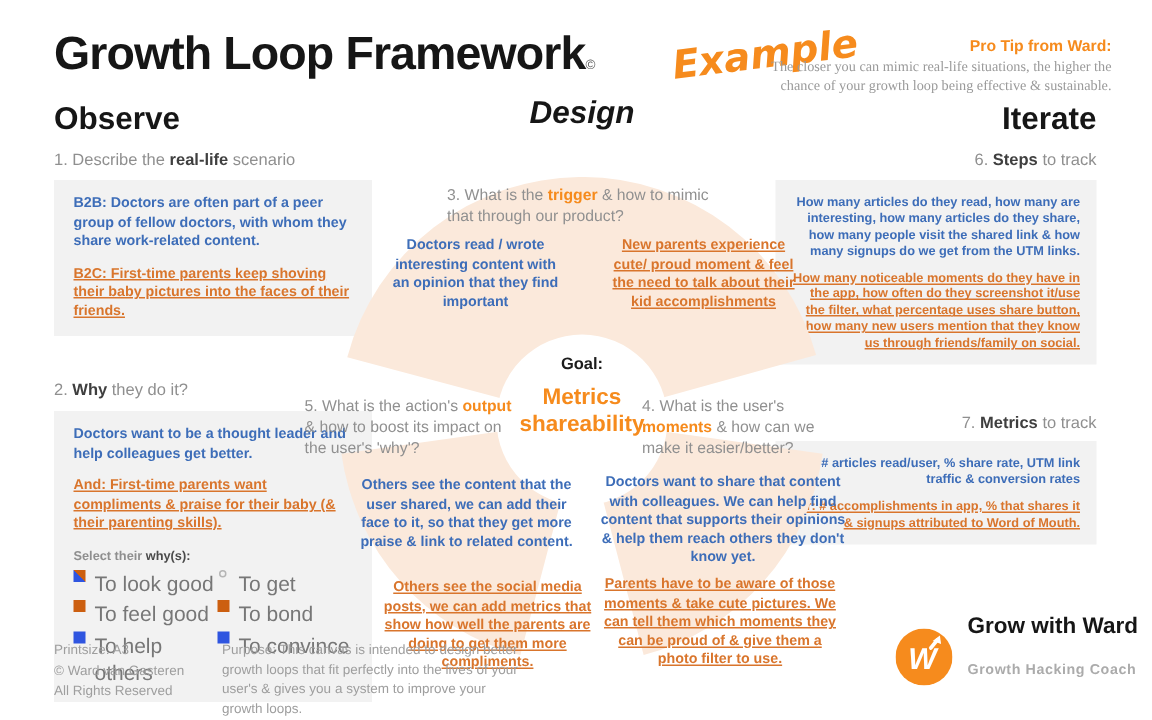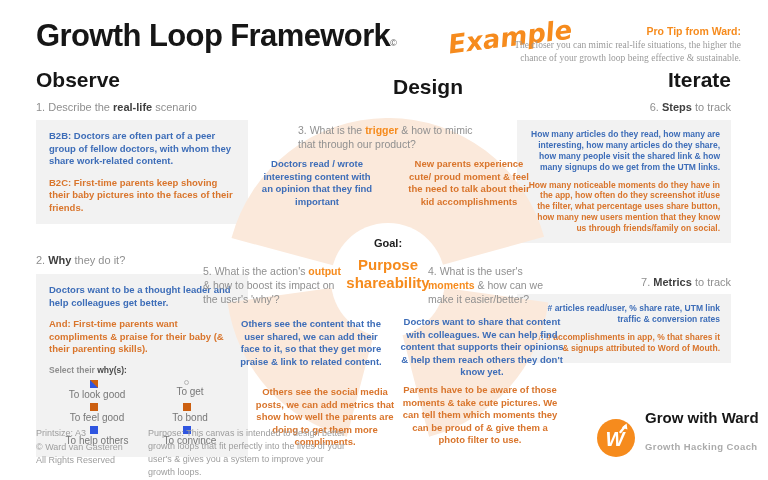--- a/index.html
+++ b/index.html
@@ -27,27 +27,27 @@
   .protip .pt-body{font-size:9.5px;color:#9a9a9a;line-height:1.35;font-family:Liberation Serif, serif;}
 
   .col-head{font-size:21px;font-weight:800;color:var(--ink);}
   .q-label{font-size:11px;color:var(--qgray);}
   .q-label b{color:#3f3f3f;font-weight:700;}
 
   .box{background:var(--boxgray);}
   .box-l{width:212px;padding:10px 13px;font-size:9.5px;font-weight:700;line-height:1.32;}
   .box-r{width:214px;padding:9px 11px;font-size:8.5px;font-weight:700;line-height:1.28;text-align:right;}
   .t-blue{color:var(--body-blue);}
-  .t-orange{color:var(--body-orange);}
+  .t-orange{color:var(--body-orange);text-decoration:underline;}
   .gap{height:9px;}
 
   .select-label{font-size:8.5px;color:var(--qgray);margin-top:9px;}
   .select-label b{color:#4a4a4a;}
   .why-grid{display:grid;grid-template-columns:96px 1fr;row-gap:2px;margin-top:4px;}
-  .why-row{display:flex;align-items:center;font-size:10px;font-weight:400;color:#777;flex-direction:column;}
+  .why-row{display:flex;align-items:flex-start;font-size:14px;font-weight:400;color:#777;}
   .marker{width:8px;height:8px;margin-right:6px;flex:0 0 auto;}
   .m-split{background:linear-gradient(45deg,var(--cb-blue) 49%,var(--cb-orange) 51%);}
   .m-orange{background:var(--cb-orange);}
   .m-blue{background:var(--cb-blue);}
   .m-none{width:5px;height:5px;border:1px solid #b5b5b5;border-radius:50%;background:transparent;margin-left:1px;margin-right:8px;}
 
   .mid-q{font-size:10.5px;color:#909090;text-align:left;line-height:1.35;}
   .mid-q .accent{color:var(--accent);font-weight:700;}
   .mid-body{font-size:9.5px;font-weight:700;line-height:1.32;text-align:center;}
   .goal-label{font-size:11px;font-weight:700;color:#1d1d1d;text-align:center;}
@@ -65,21 +65,21 @@
   <div class="abs title">
     <span>Growth Loop Framework</span><span class="cmark">©</span>
   </div>
   <div class="abs stamp">Example</div>
   <div class="abs protip">
     <div class="pt-title">Pro Tip from Ward:</div>
     <div class="pt-body">The closer you can mimic real-life situations, the higher the chance of your growth loop being effective &amp; sustainable.</div>
   </div>
 
   <div class="abs col-head" style="left:36px;top:68px;text-align:right;">Observe</div>
-  <div class="abs col-head" style="left:313px;top:75px;width:150px;text-align:right;">Design</div>
+  <div class="abs col-head" style="left:313px;top:64px;width:150px;text-align:center;font-style:italic;">Design</div>
   <div class="abs col-head" style="right:37px;top:68px;">Iterate</div>
 
   <div class="abs q-label" style="left:36px;top:101px;">
     <span>1. Describe the </span><b>real-life</b><span> scenario</span>
   </div>
   <div class="abs box box-l" style="left:36px;top:120px;">
     <div class="t-blue">B2B: Doctors are often part of a peer group of fellow doctors, with whom they share work-related content.</div>
     <div class="gap"></div>
     <div class="t-orange">B2C: First-time parents keep shoving their baby pictures into the faces of their friends.</div>
   </div>
@@ -147,21 +147,21 @@
     <circle cx="162" cy="162" r="57" fill="#ffffff"></circle>
   </svg>
 
   <div class="abs mid-q" style="left:298px;top:123px;width:180px;">
     <span>3. What is the </span><b class="accent">trigger</b><span> &amp; how to mimic that through our product?</span>
   </div>
   <div class="abs mid-body t-blue" style="left:258px;top:158px;width:118px;">Doctors read / wrote interesting content with an opinion that they find important</div>
   <div class="abs mid-body t-orange" style="left:404px;top:158px;width:130px;">New parents experience cute/ proud moment &amp; feel the need to talk about their kid accomplishments</div>
 
   <div class="abs goal-label" style="left:338px;top:237px;width:100px;">Goal:</div>
-  <div class="abs goal-text" style="left:320px;top:256px;width:136px;">Purpose shareability</div>
+  <div class="abs goal-text" style="left:320px;top:256px;width:136px;">Metrics shareability</div>
 
   <div class="abs mid-q" style="left:203px;top:264px;width:138px;">
     <span>5. What is the action's </span><b class="accent">output</b><span> &amp; how to boost its impact on the user's 'why'?</span>
   </div>
   <div class="abs mid-body t-blue" style="left:236px;top:318px;width:150px;">Others see the content that the user shared, we can add their face to it, so that they get more praise &amp; link to related content.</div>
   <div class="abs mid-body t-orange" style="left:250px;top:386px;width:150px;">Others see the social media posts, we can add metrics that show how well the parents are doing to get them more compliments.</div>
 
   <div class="abs mid-q" style="left:428px;top:264px;width:140px;">
     <span>4. What is the user's </span><b class="accent">moments</b><span> &amp; how can we make it easier/better?</span>
   </div>

